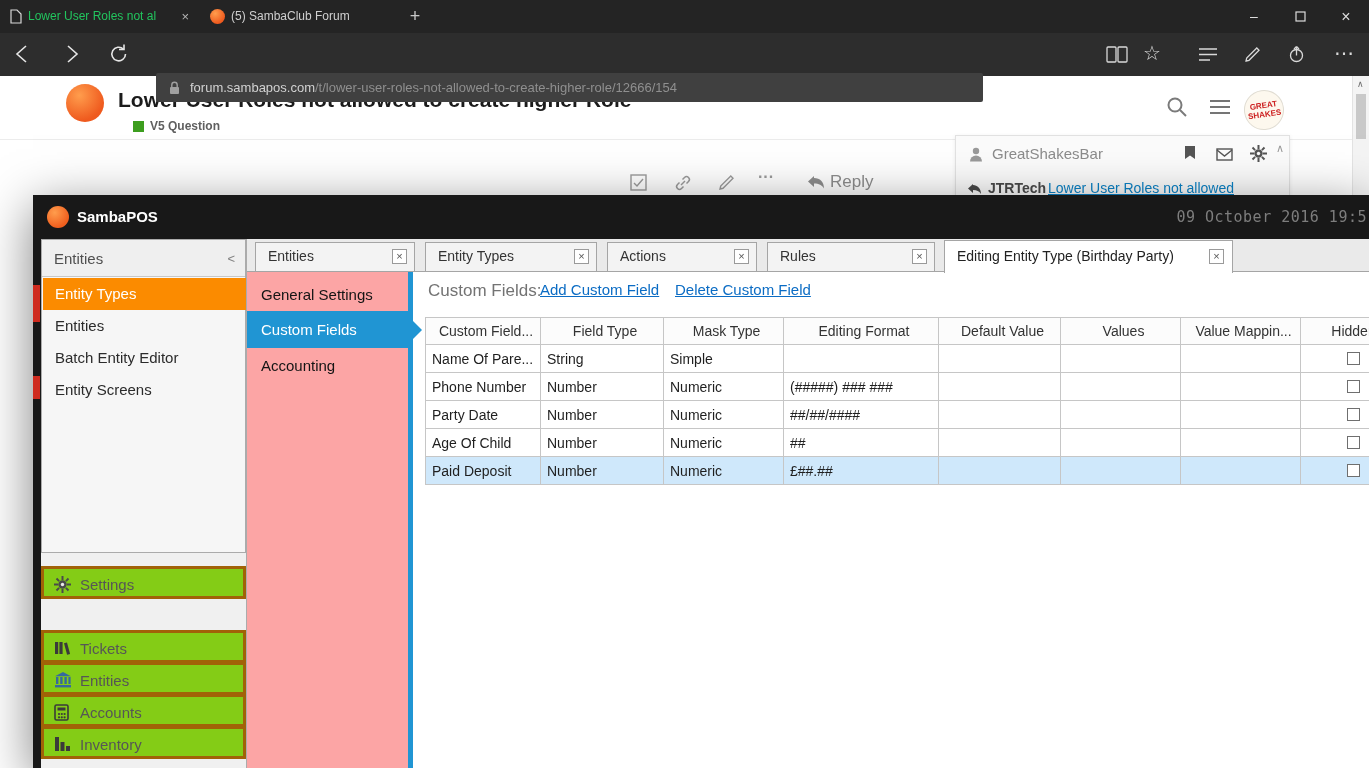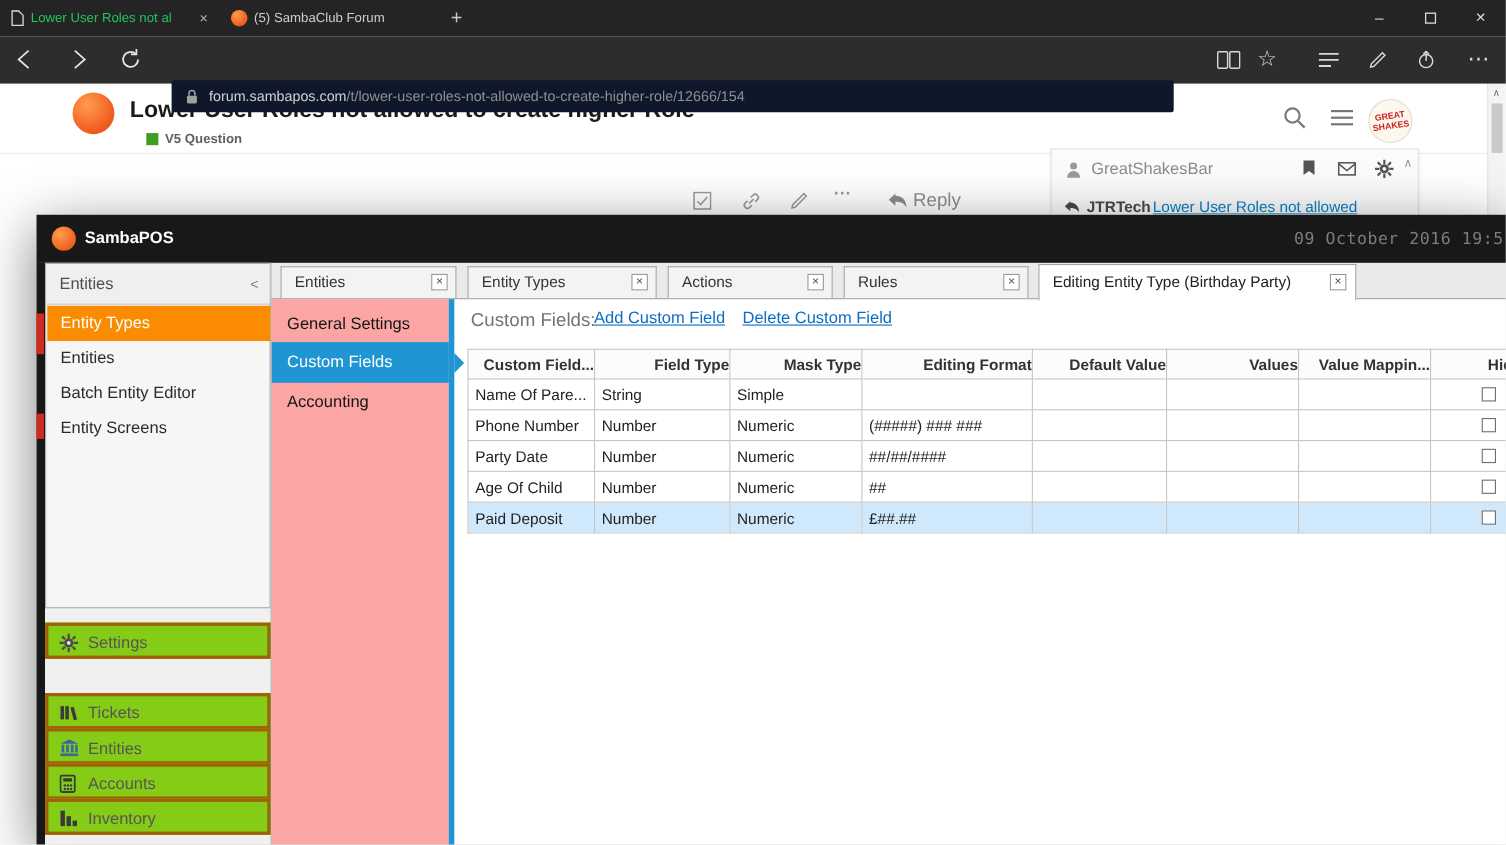--- a/index.html
+++ b/index.html
@@ -6,21 +6,21 @@
 html,body{width:1369px;height:768px;overflow:hidden}
 body{font-family:"Liberation Sans",sans-serif;background:#fff;position:relative}
 .t{position:absolute}
 .nowrap{white-space:nowrap;overflow:hidden}
 
 #tabbar{left:0;top:0;width:1369px;height:33px;background:#242424;z-index:40}
 #navbar{left:0;top:33px;width:1369px;height:43px;background:#2d2d2d;z-index:40}
 .etab-label{font-size:12px;line-height:33px;color:#22c55e}
 .winbtn{width:46px;height:33px;text-align:center;line-height:33px;color:#dcdcdc;font-size:14px}
 .navico{color:#dcdcdc;font-size:18px;line-height:24px}
-#urlfield{left:156px;top:40px;width:911px;height:29px;background:#0f172a;border-radius:2px}
+#urlfield{left:156px;top:40px;width:827px;height:29px;background:#404040;border-radius:2px}
 
 #page{left:0;top:76px;width:1369px;height:692px;background:#fff;z-index:1}
 #pagehead{left:0;top:0;width:1369px;height:64px;border-bottom:1px solid #ececec;background:#fff}
 
 #app{left:33px;top:195px;width:1336px;height:573px;background:#eef0f1;overflow:hidden;z-index:20;box-shadow:0 12px 48px rgba(0,0,0,.5)}
 #titlebar{left:0;top:0;width:1336px;height:44px;background:#181818}
 #leftstrip{left:0;top:44px;width:8px;height:529px;background:#181818}
 #sidebar{left:8px;top:44px;width:206px;height:529px;background:#f0f0f0;border-right:1px solid #ababab}
 .sideitem{left:1px;width:203px;height:32px;line-height:32px;padding-left:12px;font-size:15px;color:#2b2b2b}
 .bitem{left:0;width:205px;height:33px;background:#84cc16;border:3px solid #a16207;color:#565656;font-size:15px}
@@ -32,21 +32,21 @@
 .atab .lb{position:absolute;left:12px;top:0;line-height:27px;font-size:14px;color:#333;white-space:nowrap}
 .atab-active{top:45px;height:33px;background:#fff;border:1px solid #a5a5a5;border-bottom:none;z-index:4}
 .atab-active .lb{position:absolute;left:12px;top:0;line-height:31px;font-size:14px;color:#222;white-space:nowrap}
 .tclose{position:absolute;width:15px;height:15px;border:1px solid #9a9a9a;background:#fff;color:#555;font-size:11px;line-height:13px;text-align:center}
 #subnav{left:214px;top:77px;width:161px;height:496px;background:#fca5a5;z-index:2}
 #divider{left:375px;top:77px;width:5px;height:496px;background:#2095d3;z-index:3}
 #divtri{left:380px;top:126px;width:0;height:0;border-top:9px solid transparent;border-bottom:9px solid transparent;border-left:9px solid #2095d3;z-index:3}
 #content{left:380px;top:77px;width:956px;height:496px;background:#fff}
 .link{color:#0b6cc4;text-decoration:underline;cursor:pointer}
 table{border-collapse:collapse;table-layout:fixed;width:975px;font-size:14px}
-th{height:27px;border:1px solid #c6c6c6;background:#fcfcfc;font-weight:700;color:#333;text-align:right;padding:0 0 0 6px;overflow:hidden;white-space:nowrap}
+th{height:27px;border:1px solid #c6c6c6;background:#fcfcfc;font-weight:400;color:#333;text-align:center;padding:0 0 0 6px;overflow:hidden;white-space:nowrap}
 td{height:28px;border:1px solid #c6c6c6;color:#1f1f1f;padding:0 0 0 6px;overflow:hidden;white-space:nowrap}
 tr.sel td{background:#cfe8fb}
 .cb{width:13px;height:13px;border:1px solid #6f6f6f;background:#fff;margin:0 auto}
 .hline{background:#757575;height:2px;width:20px}
 </style>
 </head>
 <body>
 
 <div class="t" id="page">
   <div class="t" id="pagehead"></div>

